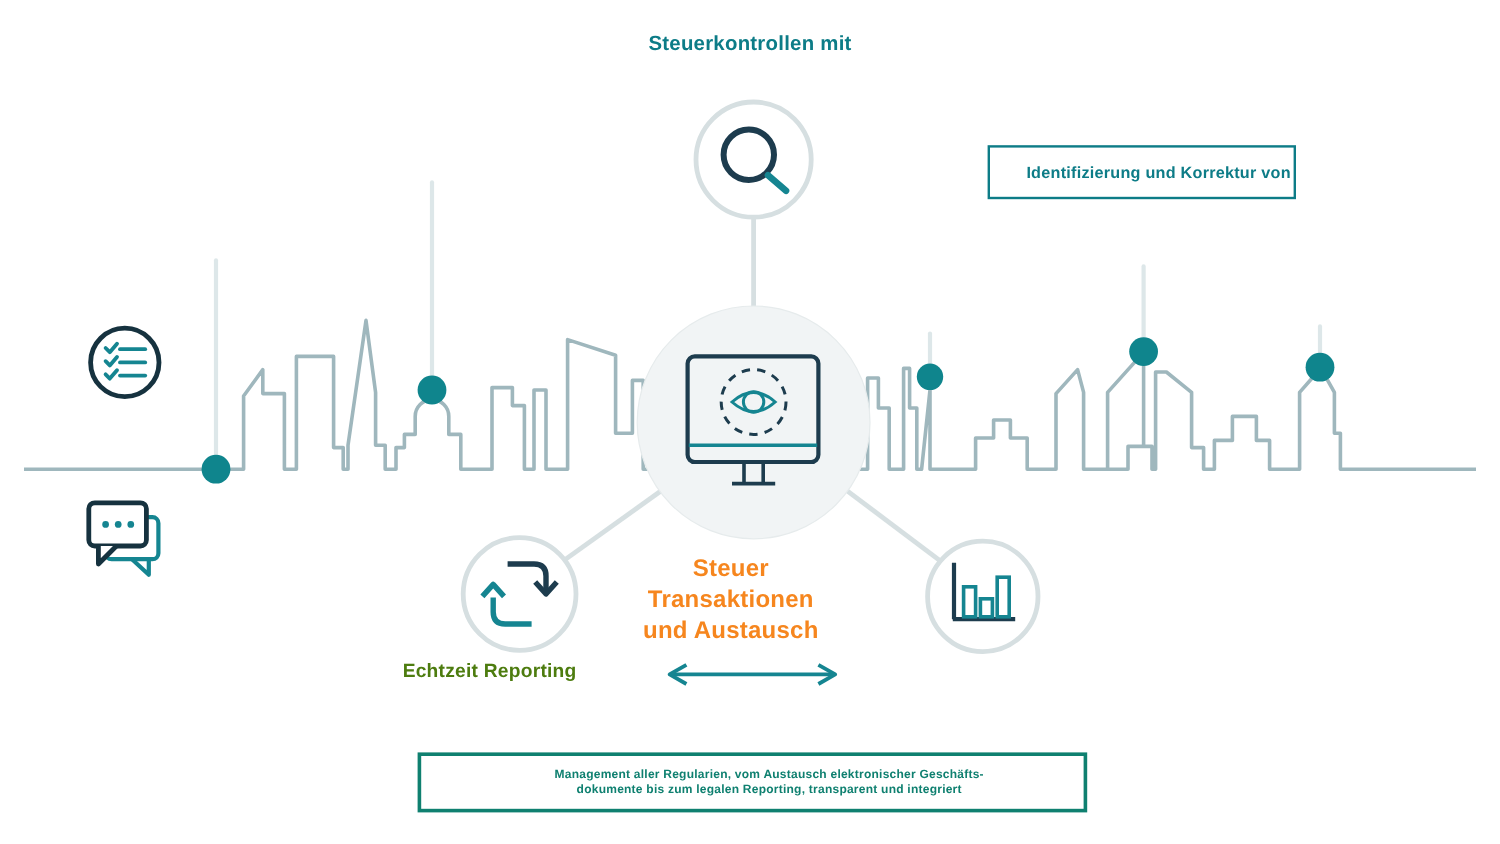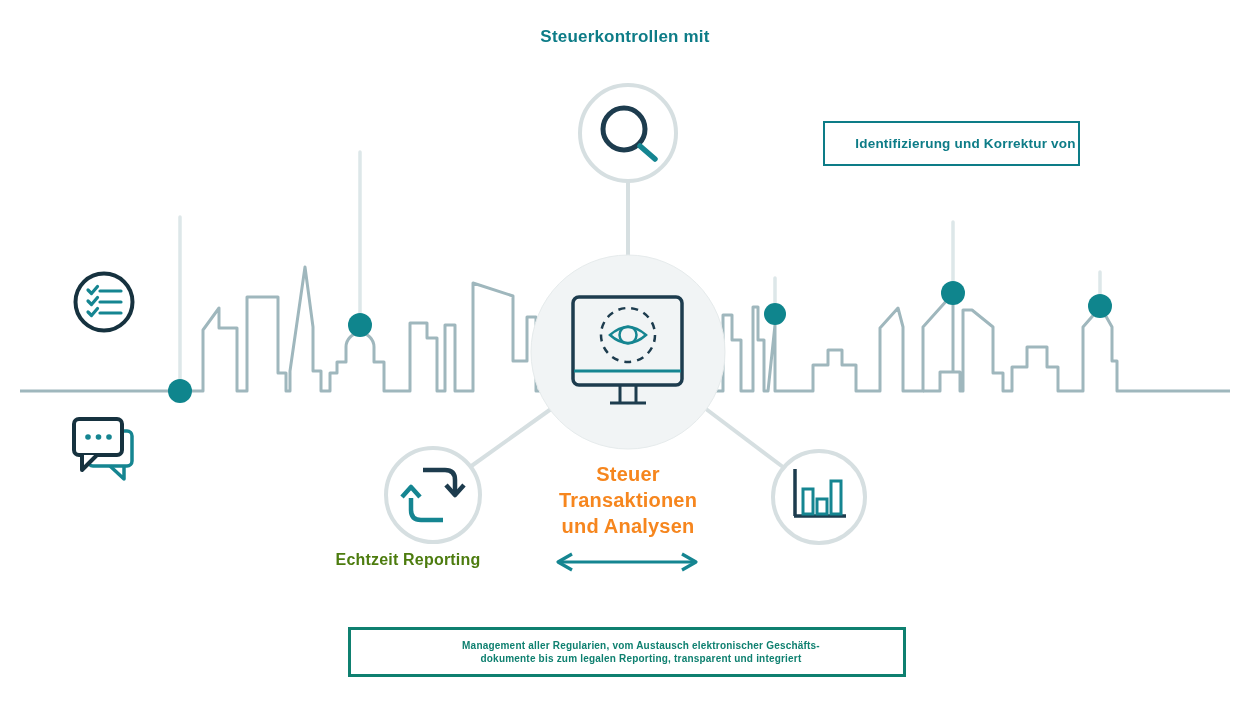--- a/index.html
+++ b/index.html
@@ -16,21 +16,21 @@
   }
   .callout-right{
     left:823px;top:121px;width:257px;height:45px;
     border:2px solid #0d7c87;color:#0d7c87;font-size:13.5px;line-height:1.28;
   }
   .callout-bottom{
     left:348px;top:627px;width:558px;height:50px;
     border:3px solid #0f8070;color:#0f8070;font-size:10px;line-height:1.3;
   }
   .center-label{
-    left:478px;top:461px;width:300px;text-align:center;
+    left:459px;top:461px;width:300px;text-align:center;
     font-size:20px;line-height:26px;color:#f6861e;
   }
   .node-label{font-size:16px;color:#4d7c0f;text-align:center;}
   .label-realtime{left:283px;top:551px;width:250px;}
   .label-periodic{left:705px;top:551px;width:250px;}
 </style>
 </head>
 <body>
 
 <div class="stage">
@@ -143,21 +143,21 @@
 
   <div class="txt title">Steuerkontrollen mit</div>
 
   <div class="txt callout callout-right">
     <span>Identifizierung und Korrektur von</span>
   </div>
 
   <div class="txt center-label">
     <div>Steuer</div>
     <div>Transaktionen</div>
-    <div>und Analysen</div>
+    <div>und Austausch</div>
   </div>
 
   <div class="txt node-label label-realtime">Echtzeit Reporting</div>
 
   <div class="txt callout callout-bottom">
     <span>Management aller Regularien, vom Austausch elektronischer Geschäfts-</span>
     <span>dokumente bis zum legalen Reporting, transparent und integriert</span>
   </div>
 </div>
 

